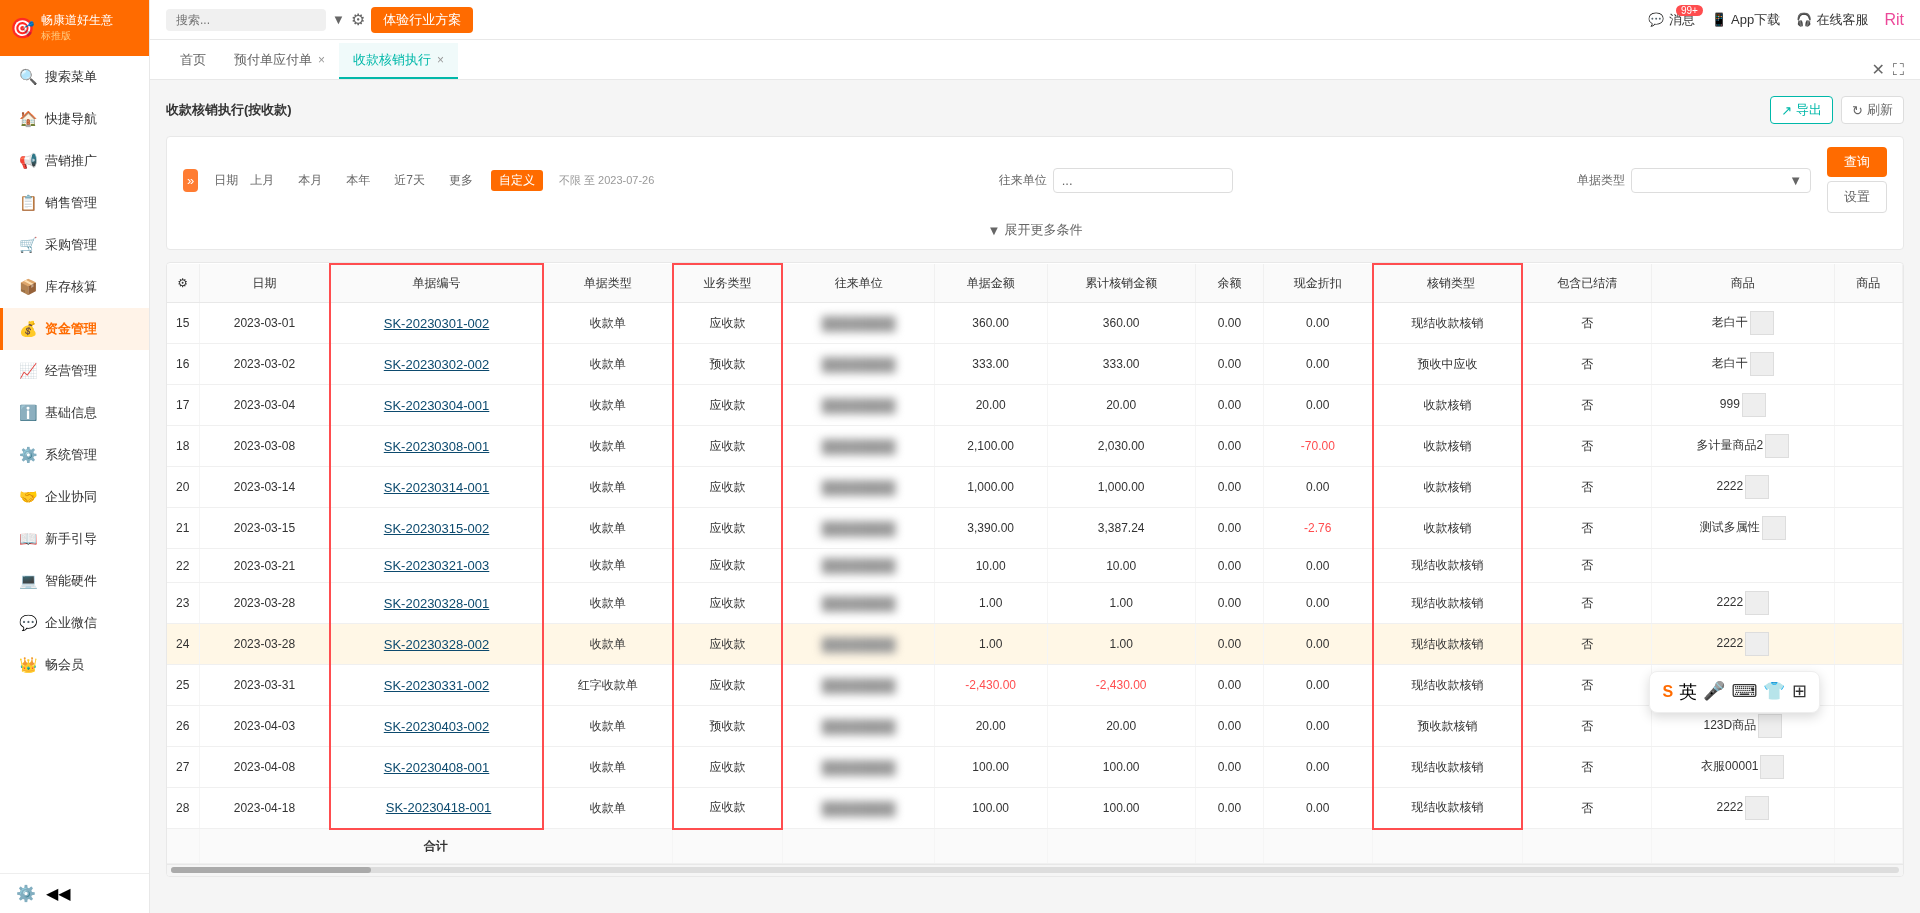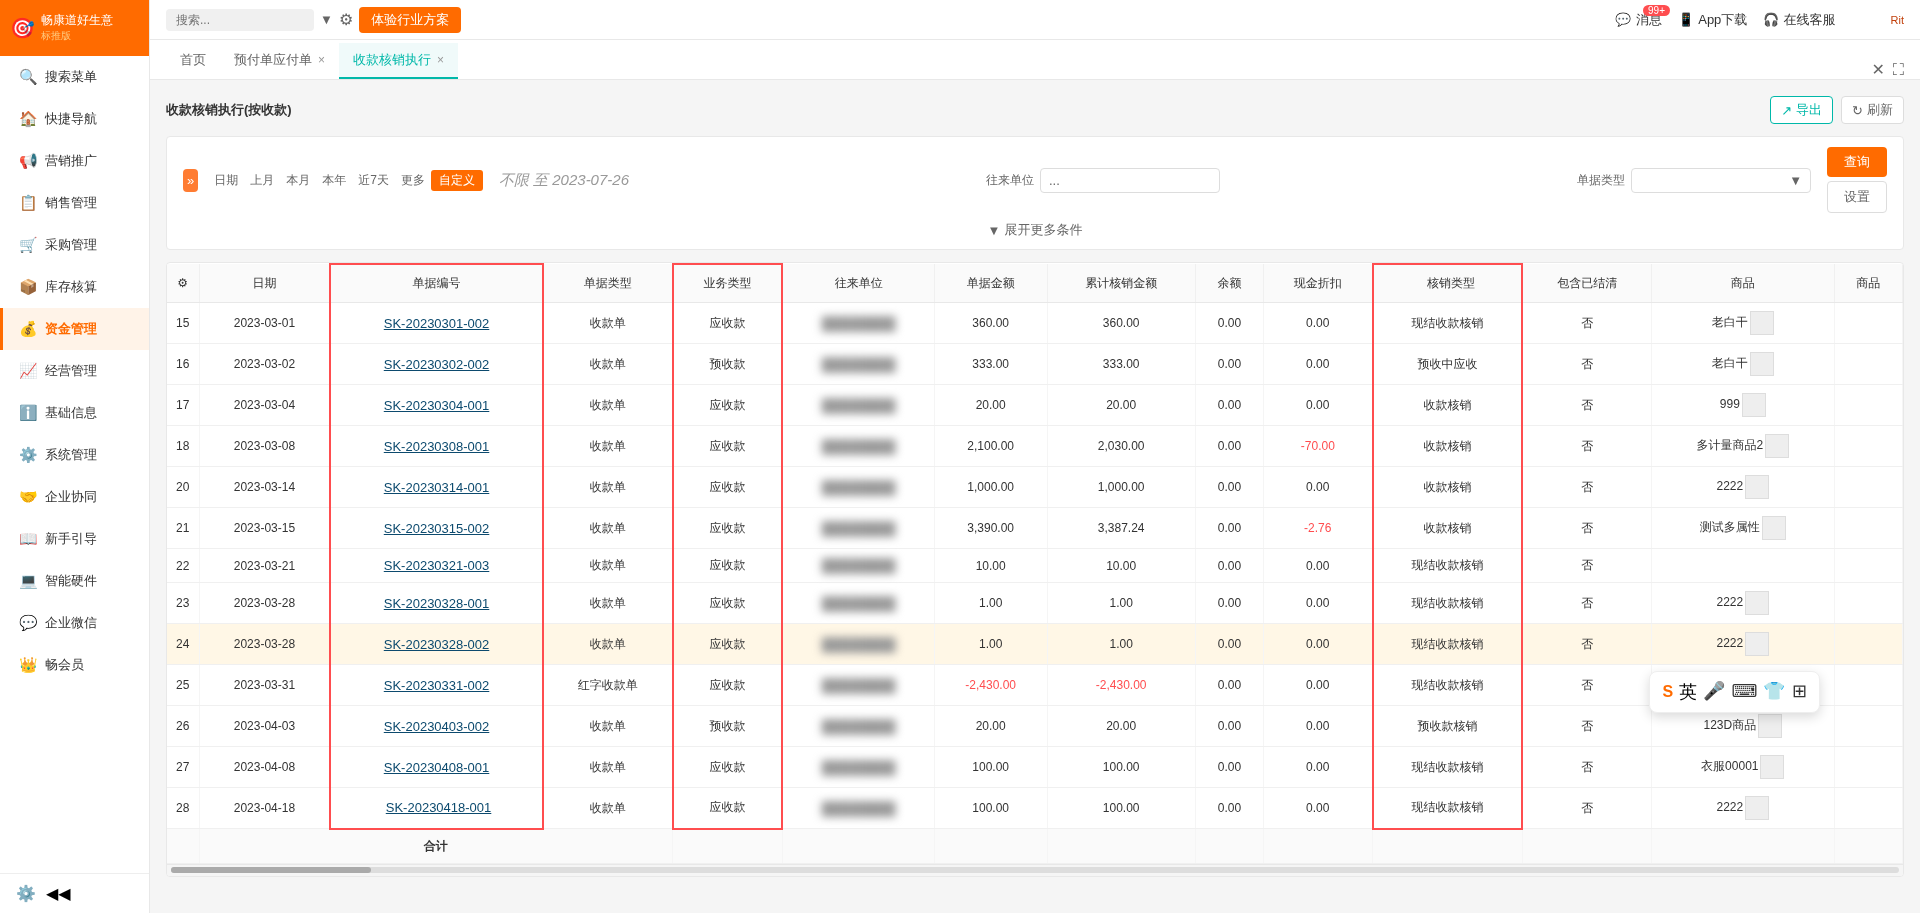--- a/index.html
+++ b/index.html
@@ -15,30 +15,30 @@
     .sidebar-item.active { background: #fff3e8; color: #ff6b00; border-left: 3px solid #ff6b00; font-weight: bold; }
     .sidebar-item-icon { width: 18px; text-align: center; font-size: 15px; }
     .sidebar-bottom { margin-top: auto; border-top: 1px solid #eee; display: flex; align-items: center; padding: 10px 16px; gap: 10px; }
     
     
     .main { flex: 1; display: flex; flex-direction: column; overflow: hidden; }
     
     
     .topbar { height: 40px; background: #fff; border-bottom: 1px solid #e8e8e8; display: flex; align-items: center; padding: 0 16px; gap: 12px; }
     .topbar-left { display: flex; align-items: center; gap: 6px; flex: 1; }
-    .topbar-search { background: #f0f0f0; border-radius: 4px; padding: 4px 10px; color: #999; font-size: 12px; width: 148px; border: none; }
+    .topbar-search { background: #f0f0f0; border-radius: 4px; padding: 4px 10px; color: #999; font-size: 12px; width: 160px; border: none; }
     .topbar-dropdown-btn { background: none; border: none; cursor: pointer; color: #666; }
     .topbar-gear { background: none; border: none; cursor: pointer; color: #666; font-size: 16px; }
     .topbar-solution-btn { background: #ff6b00; color: white; border: none; border-radius: 4px; padding: 4px 12px; cursor: pointer; font-size: 13px; }
     .topbar-right { display: flex; align-items: center; gap: 16px; }
     .topbar-msg { display: flex; align-items: center; gap: 4px; cursor: pointer; color: #333; font-size: 12px; position: relative; }
     .topbar-badge { background: #ff4d4f; color: white; border-radius: 10px; padding: 0 5px; font-size: 10px; position: absolute; top: -6px; right: -8px; }
     .topbar-app { display: flex; align-items: center; gap: 4px; cursor: pointer; color: #333; font-size: 12px; }
     .topbar-service { display: flex; align-items: center; gap: 4px; cursor: pointer; color: #333; font-size: 12px; }
-    .topbar-user { color: #c2410c; font-size: 11px; margin-left: 39px; }
+    .topbar-user { color: #ec4899; font-size: 16px; }
     
     
     .tabbar { height: 40px; background: #fff; border-bottom: 1px solid #e8e8e8; display: flex; align-items: flex-end; padding: 0 0 0 16px; }
     .tab { display: flex; align-items: center; gap: 6px; padding: 8px 14px; cursor: pointer; border-bottom: 2px solid transparent; color: #666; font-size: 13px; }
     .tab.active { color: #00b8a9; border-bottom: 2px solid #00b8a9; background: #f0fafa; }
     .tab-close { font-size: 12px; color: #999; cursor: pointer; }
     .tabbar-actions { margin-left: auto; display: flex; align-items: center; padding: 0 16px; gap: 8px; }
     .tabbar-action-btn { background: none; border: none; cursor: pointer; color: #666; font-size: 16px; }
     
     
@@ -46,21 +46,21 @@
     .page-title { font-size: 16px; font-weight: bold; color: #333; margin-bottom: 12px; display: flex; align-items: center; justify-content: space-between; }
     .page-actions { display: flex; gap: 8px; }
     .btn-export { display: flex; align-items: center; gap: 4px; border: 1px solid #00b8a9; color: #00b8a9; background: white; border-radius: 4px; padding: 4px 10px; cursor: pointer; font-size: 12px; }
     .btn-refresh { display: flex; align-items: center; gap: 4px; border: 1px solid #ddd; color: #666; background: white; border-radius: 4px; padding: 4px 10px; cursor: pointer; font-size: 12px; }
     
     
     .filter-bar { background: white; border: 1px solid #e8e8e8; border-radius: 4px; padding: 10px 16px; margin-bottom: 12px; }
     .filter-row { display: flex; align-items: center; gap: 16px; flex-wrap: wrap; }
     .filter-item { display: flex; align-items: center; gap: 6px; }
     .filter-label { color: #666; font-size: 12px; white-space: nowrap; }
-    .filter-date-btns { display: flex; gap: 0; }
+    .filter-date-btns { display: flex; gap: 12px; }
     .filter-date-btn { background: none; border: none; cursor: pointer; color: #666; font-size: 12px; padding: 2px 6px; }
     .filter-date-btn.custom { background: #ff6b00; color: white; border-radius: 3px; padding: 2px 8px; }
     .filter-select { border: 1px solid #ddd; border-radius: 4px; padding: 4px 8px; font-size: 12px; color: #666; min-width: 120px; display: flex; align-items: center; justify-content: space-between; cursor: pointer; }
     .filter-more-row { display: flex; align-items: center; justify-content: center; margin-top: 8px; }
     .filter-expand-btn { display: flex; align-items: center; gap: 4px; color: #666; font-size: 12px; cursor: pointer; border: none; background: none; }
     .btn-query { background: #ff6b00; color: white; border: none; border-radius: 4px; padding: 6px 16px; cursor: pointer; font-size: 13px; }
     .btn-setting { border: 1px solid #ddd; background: white; color: #666; border-radius: 4px; padding: 6px 16px; cursor: pointer; font-size: 13px; text-align: center; }
     .filter-actions { display: flex; flex-direction: column; gap: 4px; margin-left: auto; }
     
     
@@ -233,21 +233,21 @@
           <div class="filter-date-btns">
             <button class="filter-date-btn">上月</button>
             <button class="filter-date-btn">本月</button>
             <button class="filter-date-btn">本年</button>
             <button class="filter-date-btn">近7天</button>
             <button class="filter-date-btn">更多</button>
             <button class="filter-date-btn custom">自定义</button>
           </div>
         </div>
         <div style="display:flex;flex-direction:column;">
-          <span style="color:#999;font-size:15px;font-style:italic;">不限 至 2023-07-26</span>
+          <span style="color:#999;font-size:11px;">不限 至 2023-07-26</span>
         </div>
         <div style="flex:1;min-width:80px;"></div>
         <div class="filter-item">
           <span class="filter-label">往来单位</span>
           <div class="filter-select" style="min-width:180px;">
             <span>...</span>
           </div>
         </div>
         <div style="flex:1;"></div>
         <div class="filter-item">

